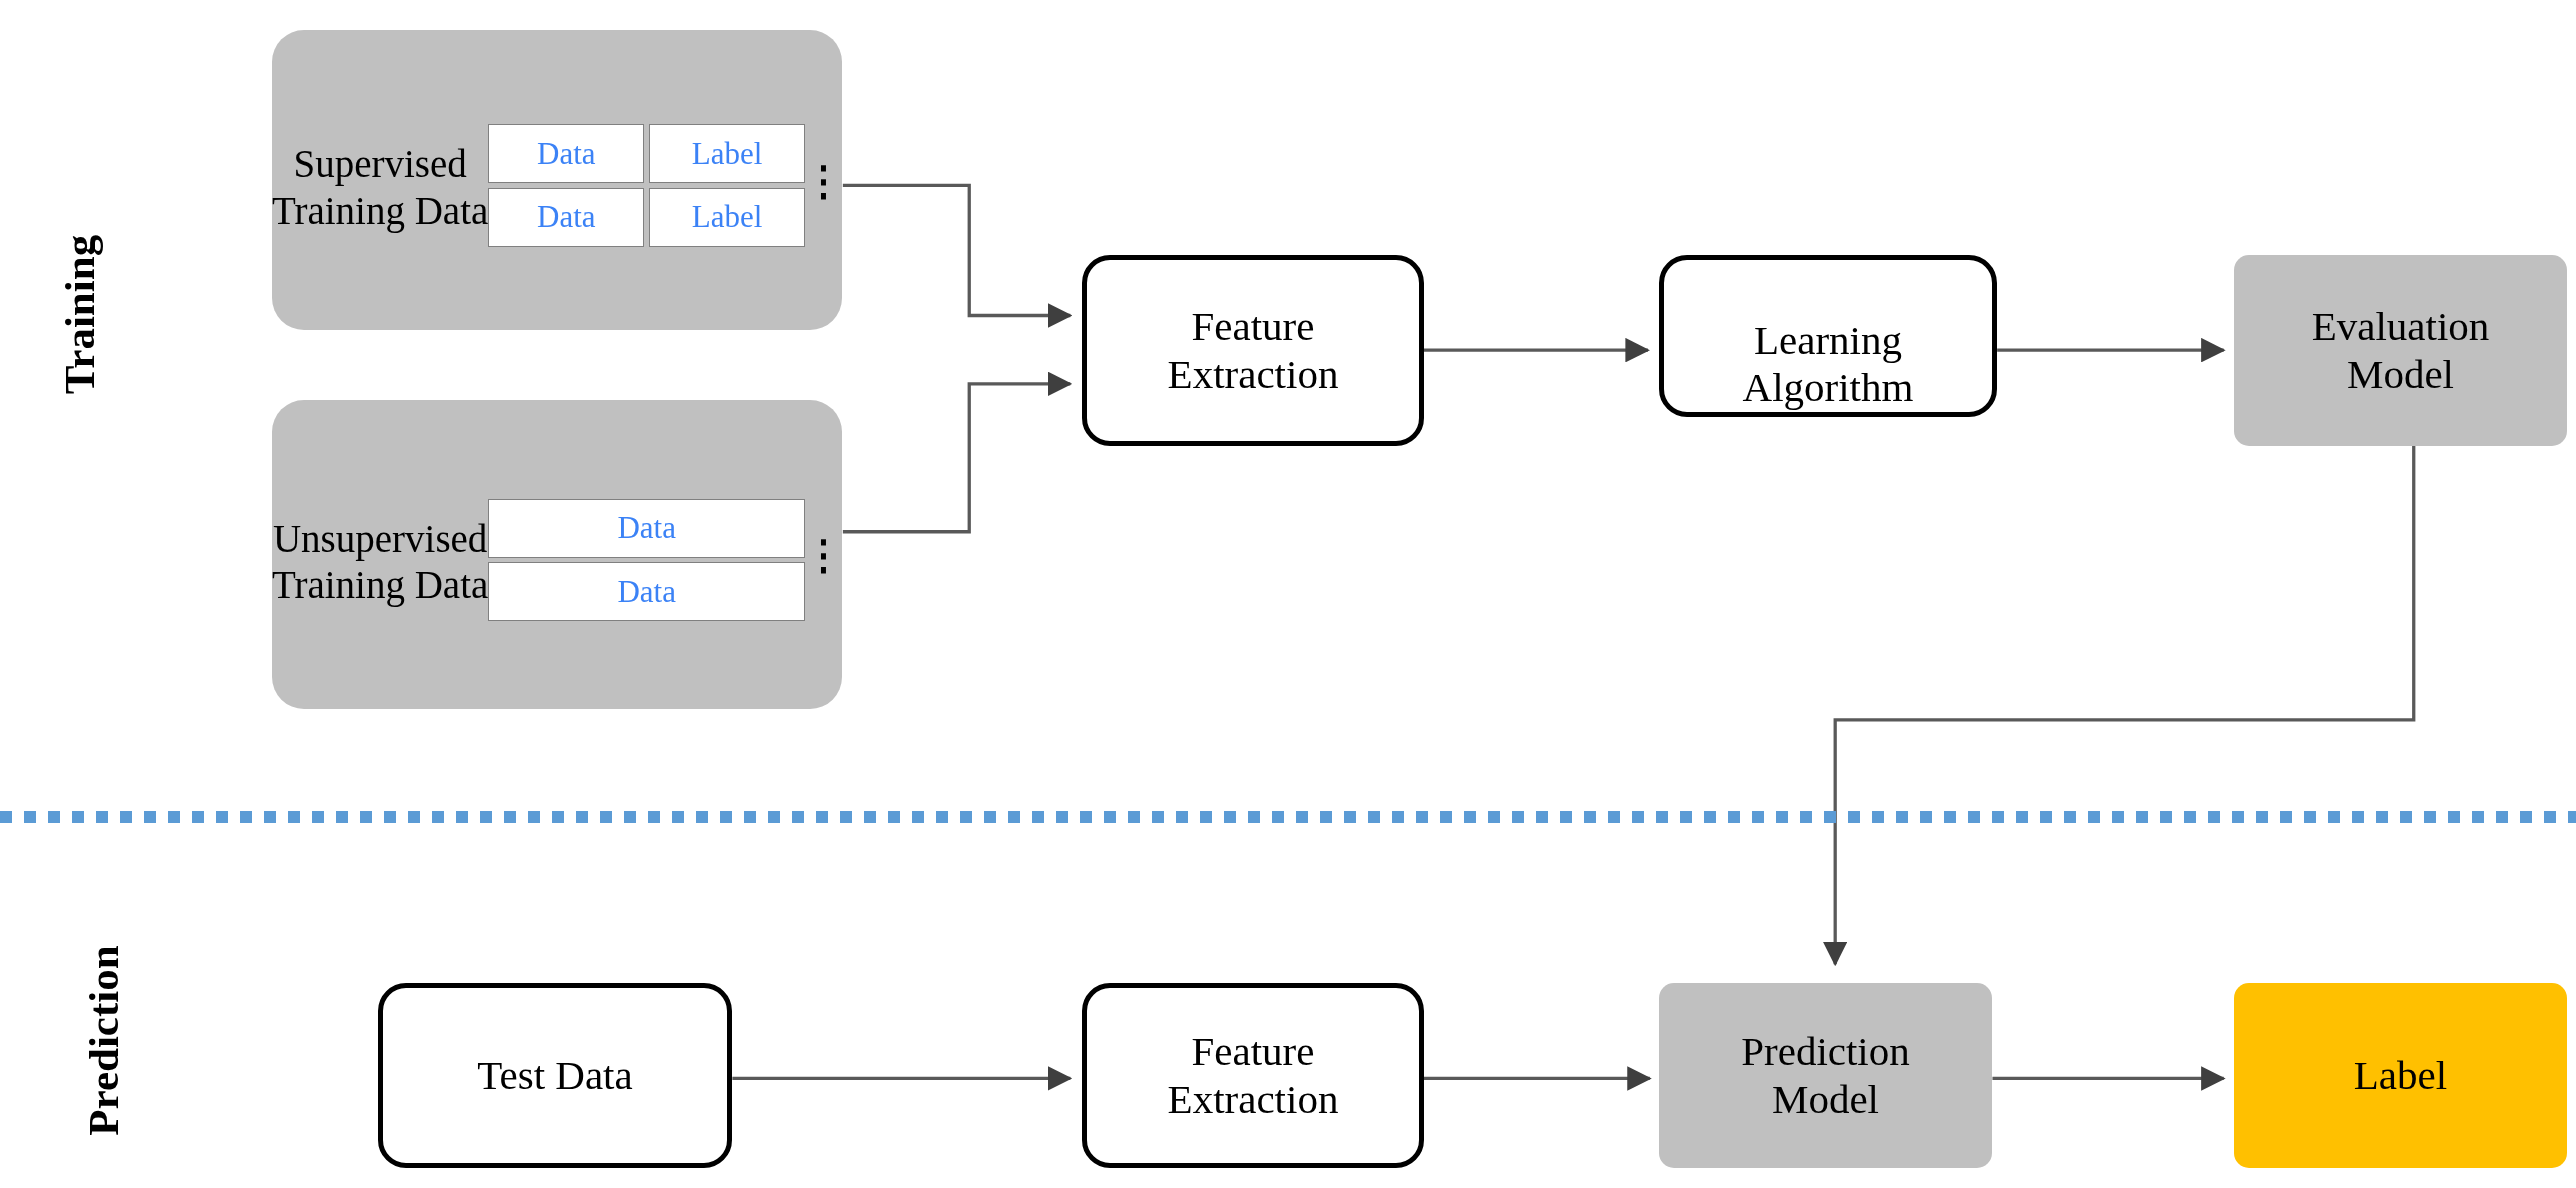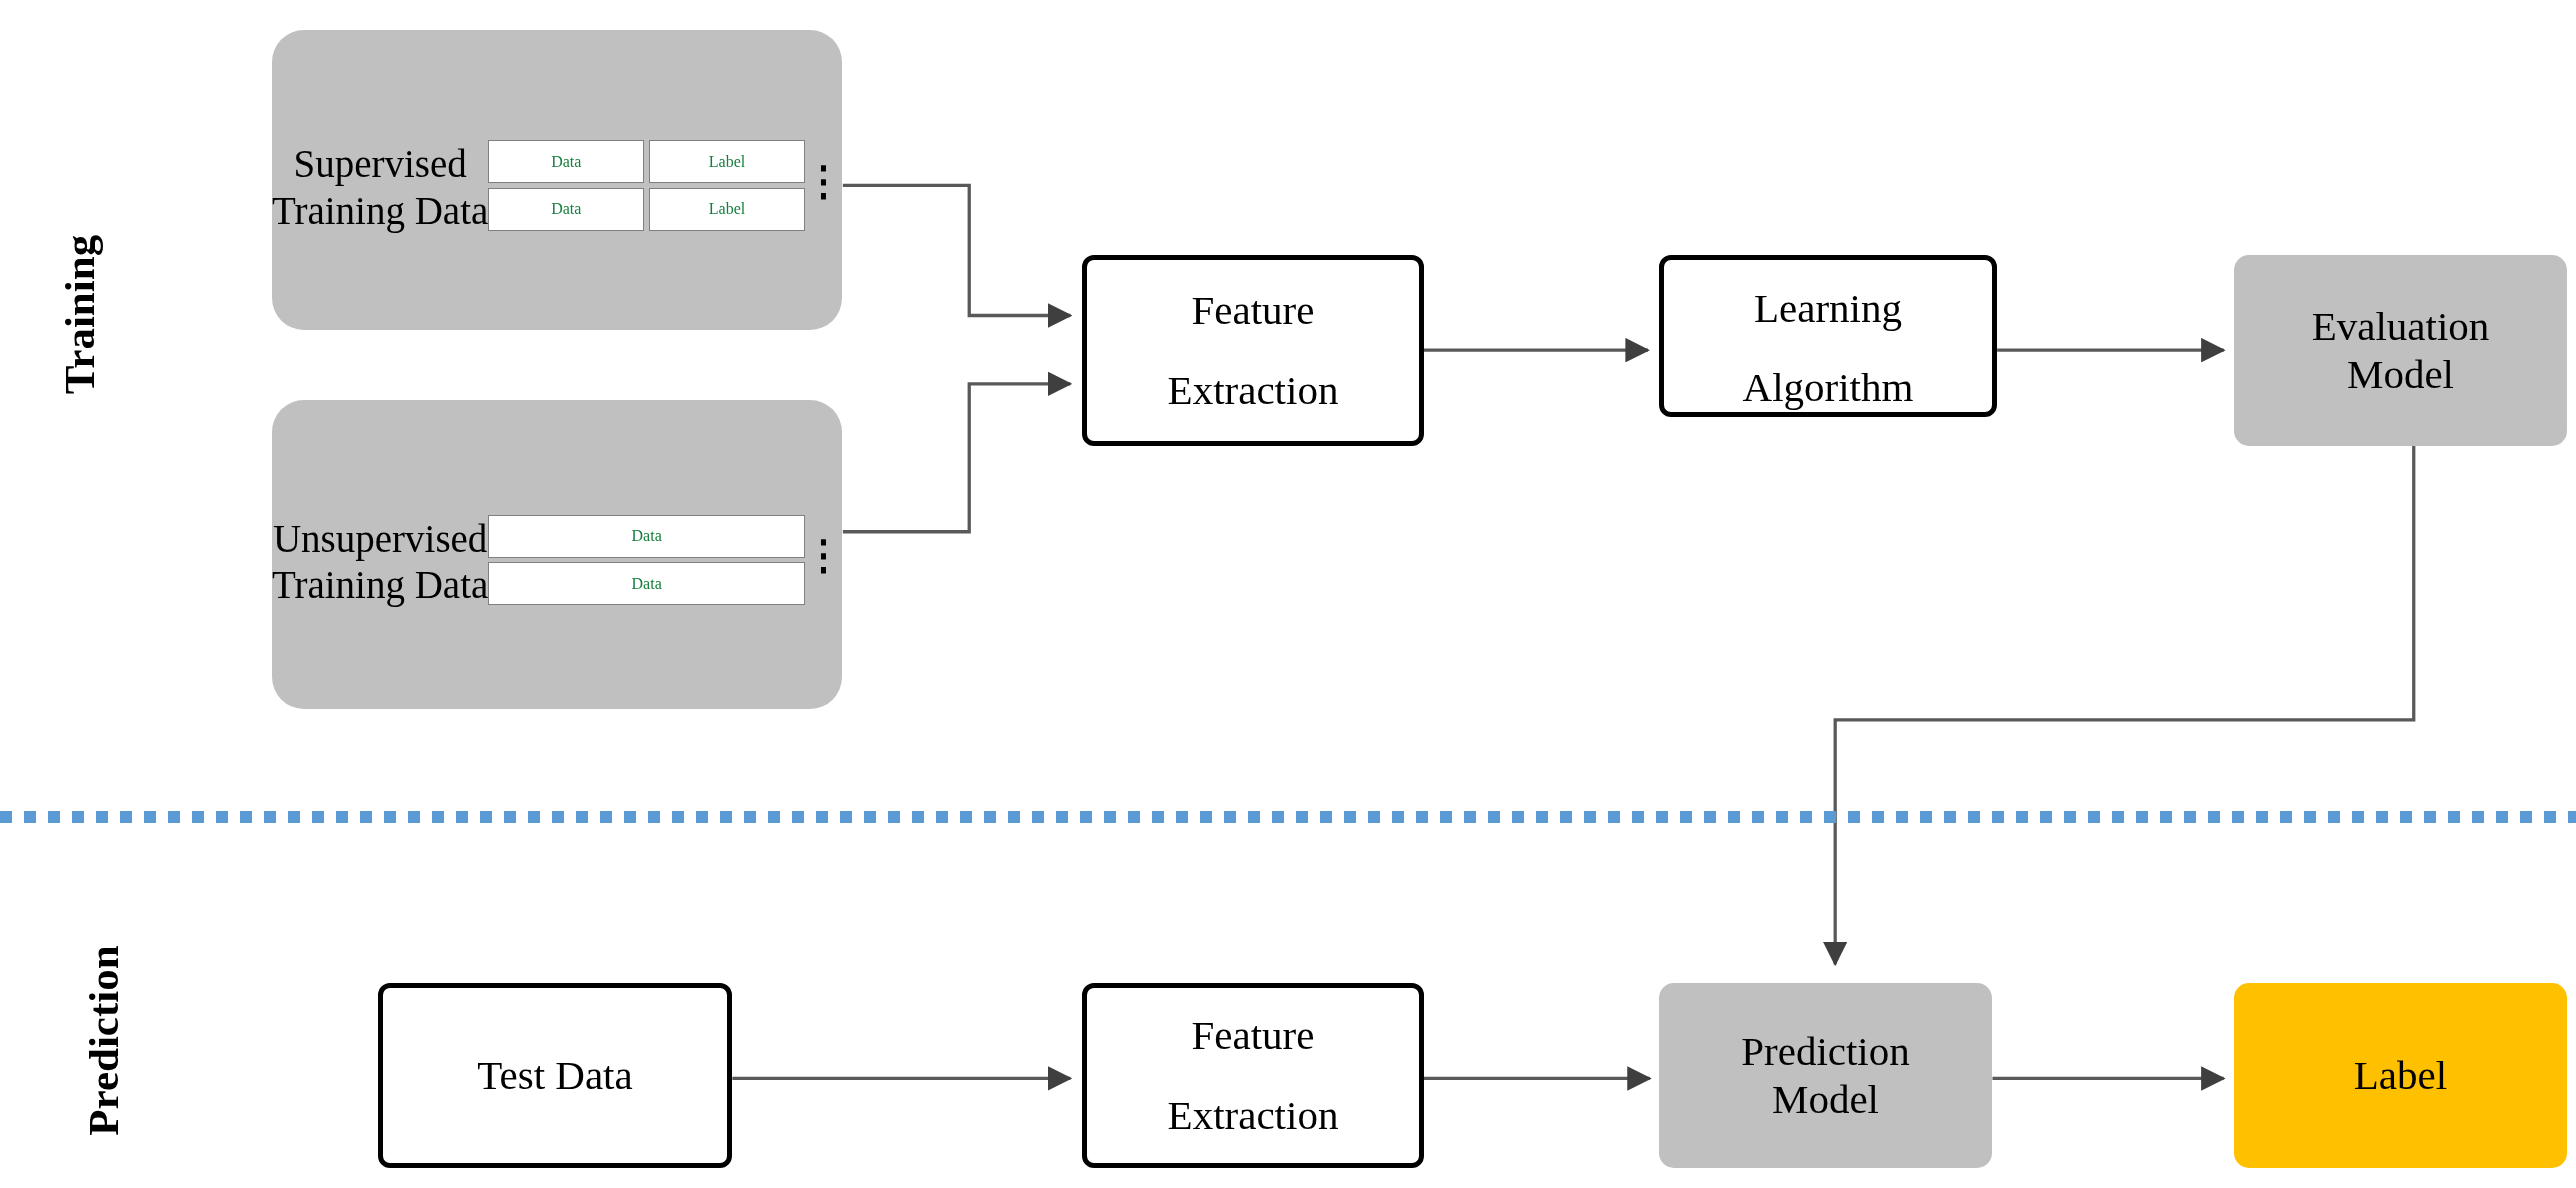--- a/index.html
+++ b/index.html
@@ -52,22 +52,21 @@
     color: #000000;
     font-size: 41px;
     line-height: 1.16;
   }
   .node .ln { display: block; white-space: nowrap; }
 
   
   .node.outlined {
     background: #ffffff;
     border: 5.6px solid #000000;
-    border-radius: 12px;
-    gap: 32px;
+    border-radius: 28px;
   }
   
   .node.filled-gray {
     background: #c0c0c0;
     border-radius: 15px;
     border: none;
   }
   
   .node.filled-amber {
     background: #ffc000;
@@ -103,26 +102,26 @@
   .dg-row {
     display: flex;
     gap: 4.7px;
     width: 100%;
   }
   .dg-cell {
     box-sizing: border-box;
     flex: 1 1 0;
     background: #ffffff;
     border: 1.9px solid #808080;
-    height: 43px;
+    height: 59px;
     display: flex;
     align-items: center;
     justify-content: center;
-    font-size: 16px;
-    color: #15803d;
+    font-size: 31px;
+    color: #3b82f6;
   }
   .dg-ellipsis {
     margin-top: 3.7px;
     font-size: 37px;
     line-height: 0.6;
     letter-spacing: 0;
     color: #000;
     font-weight: bold;
     text-align: center;
     height: 41px;

